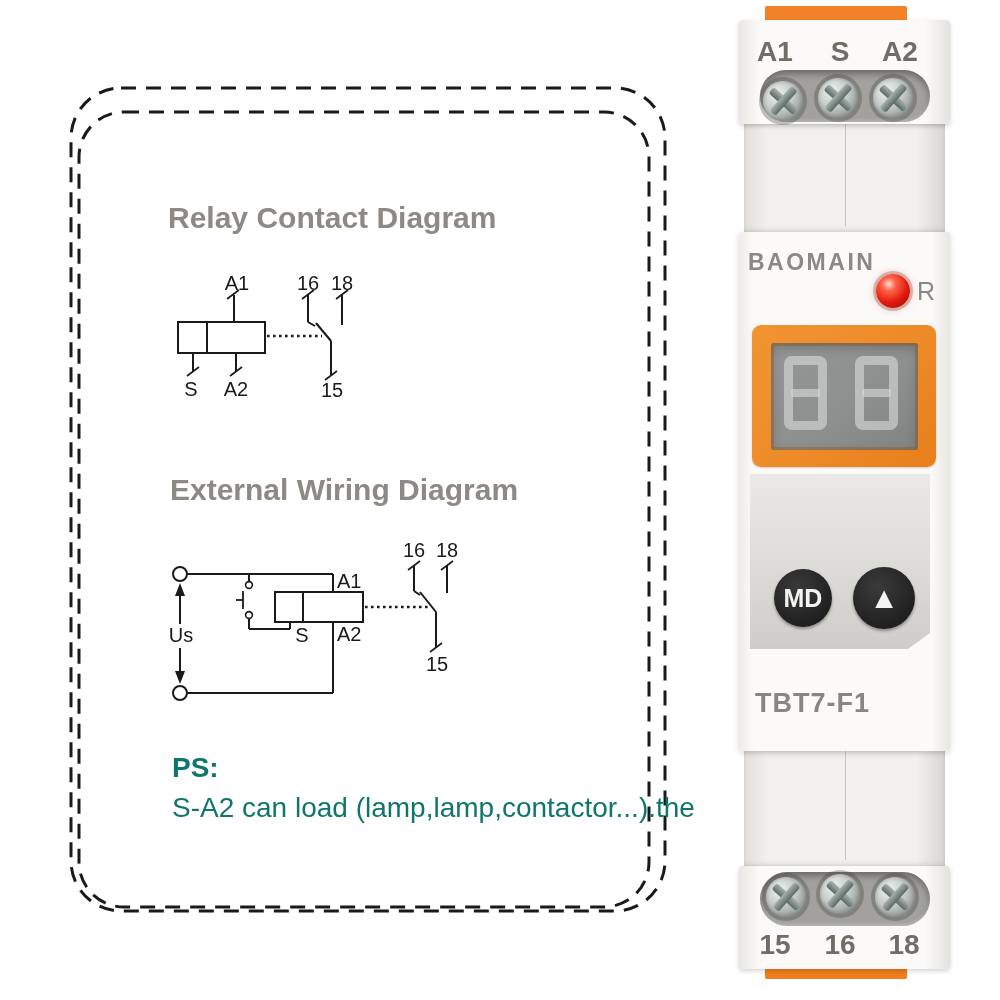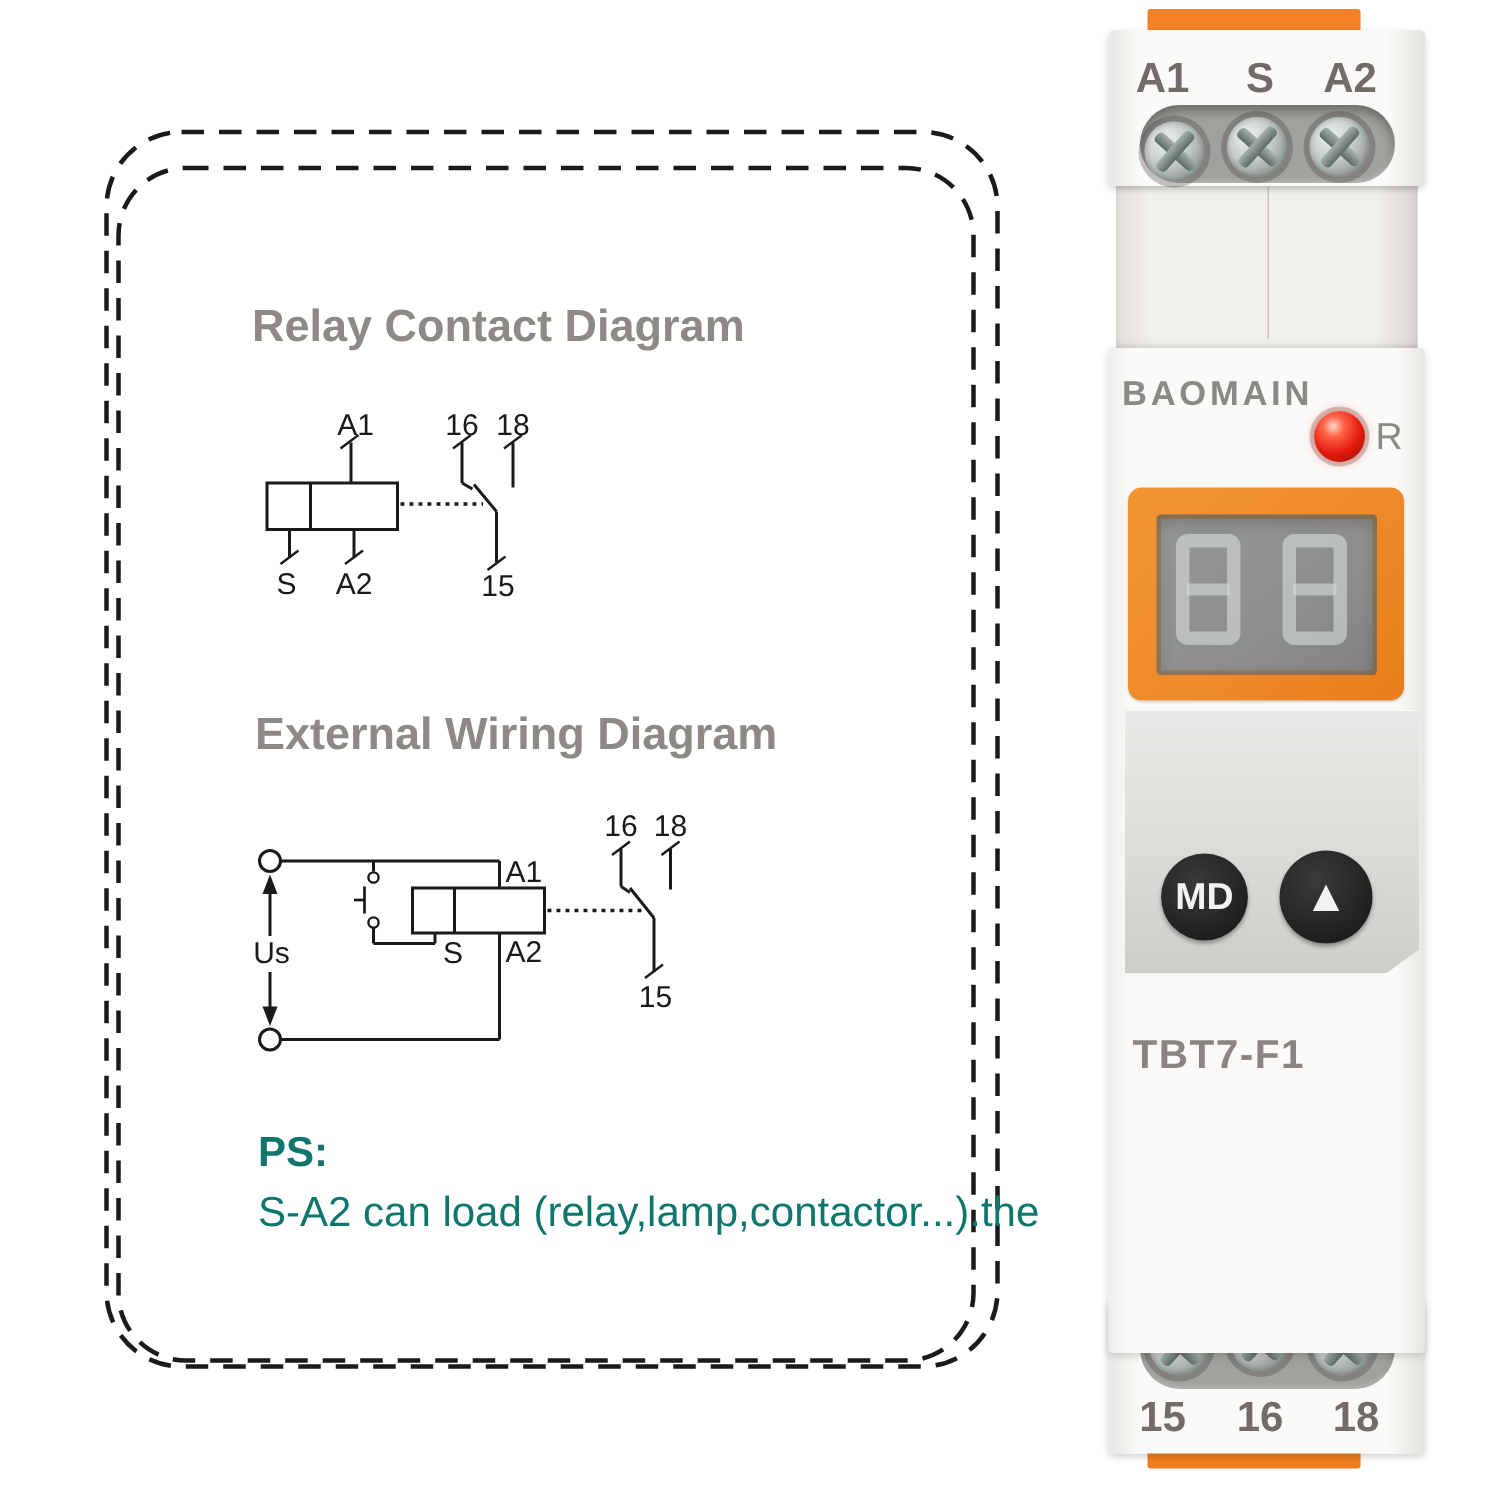--- a/index.html
+++ b/index.html
@@ -35,21 +35,21 @@
   .screw::before,.screw::after{content:"";position:absolute;left:9%;top:40%;width:82%;height:20%;
          border-radius:3px;background:linear-gradient(180deg,#a7b2ad,#5c6a65);}
   .screw::before{transform:rotate(42deg);}
   .screw::after{transform:rotate(-48deg);}
   .recess{position:absolute;left:5px;width:201px;z-index:0;
           background:linear-gradient(90deg,#e3e0db 0%,#f2f0ed 12%,#f2f0ed 86%,#d9d6d1 100%);
           box-shadow:inset 0 7px 9px -5px rgba(0,0,0,0.30), inset 0 -5px 7px -5px rgba(0,0,0,0.15);}
   .recess-top{top:112px;height:114px;}
   .recess-bottom{top:739px;height:121px;}
   .seam{position:absolute;left:50%;top:5%;bottom:5%;width:1px;background:#c7c4bf;}
-  .front{position:absolute;left:0;top:226px;width:211px;height:670px;border-radius:3px;z-index:2;
+  .front{position:absolute;left:0;top:226px;width:211px;height:519px;border-radius:3px;z-index:2;
          background:linear-gradient(90deg,#eeece9 0%,#fbfaf8 7%,#fbfaf8 91%,#e8e6e2 100%);
          box-shadow:0 2px 6px rgba(0,0,0,0.16);}
   .brand{position:absolute;left:9px;top:17px;font-size:23px;font-weight:bold;letter-spacing:2.5px;color:#8b8986;}
   .led{position:absolute;left:137px;top:42px;width:34px;height:34px;border-radius:50%;
        background:radial-gradient(circle at 38% 30%,#ffd8cd 0%,#ff6347 22%,#e2190b 58%,#8d0e03 100%);
        box-shadow:0 0 0 3px rgba(80,25,15,0.22), 0 0 8px rgba(226,30,12,0.45);}
   .led-label{position:absolute;left:178px;top:45px;font-size:25px;font-weight:500;color:#8b8985;}
   .disp{position:absolute;left:13px;top:93px;width:184px;height:142px;border-radius:9px;
         background:linear-gradient(135deg,#f29433 0%,#ee8a28 55%,#e87e1c 100%);
         box-shadow:0 1px 2px rgba(0,0,0,0.18);}
@@ -58,21 +58,21 @@
        box-shadow:inset 0 0 0 3px rgba(150,85,20,0.40), inset 0 5px 12px rgba(0,0,0,0.20);}
   .seg{position:absolute;top:13px;width:43px;height:74px;border:9px solid rgba(215,220,218,0.60);
        border-radius:8px;box-sizing:border-box;}
   .seg::after{content:"";position:absolute;left:-2px;right:-2px;top:50%;margin-top:-4px;height:8px;
        background:rgba(215,220,218,0.60);border-radius:2px;}
   .seg-1{left:13px;}
   .seg-2{left:84px;}
   .panel{position:absolute;left:11px;top:241px;width:180px;height:176px;
          background:linear-gradient(180deg,#eae9e7 0%,#dcdbd8 55%,#cecdc9 100%);
          box-shadow:0 1px 3px rgba(0,0,0,0.22), inset 0 1px 0 rgba(255,255,255,0.7);
-         clip-path:polygon(0 0,100% 0,100% calc(100% - 16px),calc(100% - 22px) 100%,0 100%);padding-left:16px;}
+         clip-path:polygon(0 0,100% 0,100% calc(100% - 16px),calc(100% - 22px) 100%,0 100%);}
   .btn{position:absolute;border-radius:50%;display:flex;align-items:center;justify-content:center;
        background:radial-gradient(circle at 40% 32%,#3a3a3a 0%,#262626 55%,#151515 100%);
        box-shadow:0 2px 3px rgba(0,0,0,0.35);cursor:pointer;}
   .btn-md{left:24px;top:96px;width:58px;height:58px;}
   .btn-up{left:103px;top:94px;width:62px;height:62px;}
   .btn span{color:#f4f3f1;font-weight:bold;font-size:25px;line-height:1;}
   .btn-up span{font-size:30px;}
   .model{position:absolute;left:16px;top:456px;font-size:27px;font-weight:700;letter-spacing:1px;color:#8a8580;}
 </style>
 </head>
@@ -149,21 +149,21 @@
       <line x1="441" y1="570" x2="453" y2="561" stroke-width="1.6"></line>
       <line x1="447" y1="566" x2="447" y2="593"></line>
     </g>
   </svg>
 
   <div class="diag-title abs" style="left:170px;top:473px;">External Wiring Diagram</div>
   <div class="diag-title abs" style="left:168px;top:201px;">Relay Contact Diagram</div>
 
   <div class="ps-block" style="left:172px;top:752px;">
     <div class="ps-head">PS:</div>
-    <div class="ps-line">S-A2 can load (relay,lamp,contactor...).the</div>
+    <div class="ps-line">S-A2 can load (lamp,lamp,contactor...).the</div>
   </div>
 
   <div class="device">
     <div class="tab tab-top"></div>
 
     <div class="tblock tblock-top">
       <span class="tlabel" style="left:14px;top:16px;">A1</span>
       <span class="tlabel" style="left:79px;top:16px;">S</span>
       <span class="tlabel" style="left:139px;top:16px;">A2</span>
       <div class="pill pill-t">

